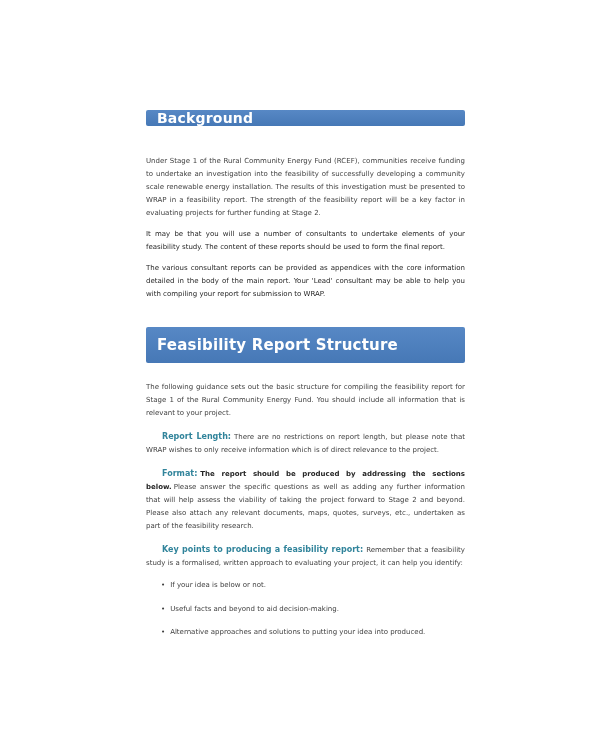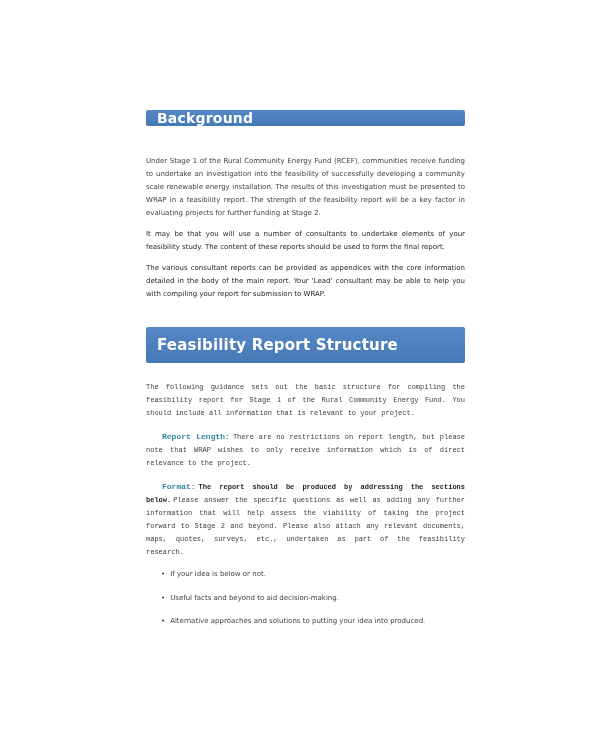--- a/index.html
+++ b/index.html
@@ -44,21 +44,20 @@
   }
   p.body {
     font-size: 7px;
     line-height: 13px;
     color: #3f3f3f;
     text-align: justify;
     margin: 0 0 8px 0;
   }
   p.body.s2 {
     margin-bottom: 10px;
-    font-family: Liberation Mono, monospace;
   }
   p.bold-para {
     font-weight: normal;
     color: #262626;
   }
   .label {
     color: #31849b;
     font-weight: bold;
     font-size: 8px;
     margin-right: 3px;
@@ -103,20 +102,21 @@
   <div class="banner second">
     <span>Feasibility Report Structure</span>
   </div>
 
   <p class="body s2">The following guidance sets out the basic structure for compiling the feasibility report for Stage 1 of the Rural Community Energy Fund.  You should include all information that is relevant to your project.</p>
 
   <p class="body s2"><span class="label">Report Length:</span><span>There are no restrictions on report length, but please note that WRAP wishes to only receive information which is of direct relevance to the project.</span></p>
 
   <p class="body s2"><span class="label">Format:</span><span class="bold-run">The report should be produced by addressing the sections below.</span><span>Please answer the specific questions as well as adding any further information that will help assess the viability of taking the project forward to Stage 2 and beyond. Please also attach any relevant documents, maps, quotes, surveys, etc., undertaken as part of the feasibility research.</span></p>
 
+  <p class="body s2 keypoints"><span class="label">Key points to producing a feasibility report:</span><span>Remember that a feasibility study is a formalised, written approach to evaluating your project, it can help you identify:</span></p>
 
   <div class="bullet-row">
     <span class="bullet-marker">•</span>
     <span>If your idea is below or not.</span>
   </div>
 
   <div class="bullet-row">
     <span class="bullet-marker">•</span>
     <span>Useful facts and beyond to aid decision-making.</span>
   </div>

